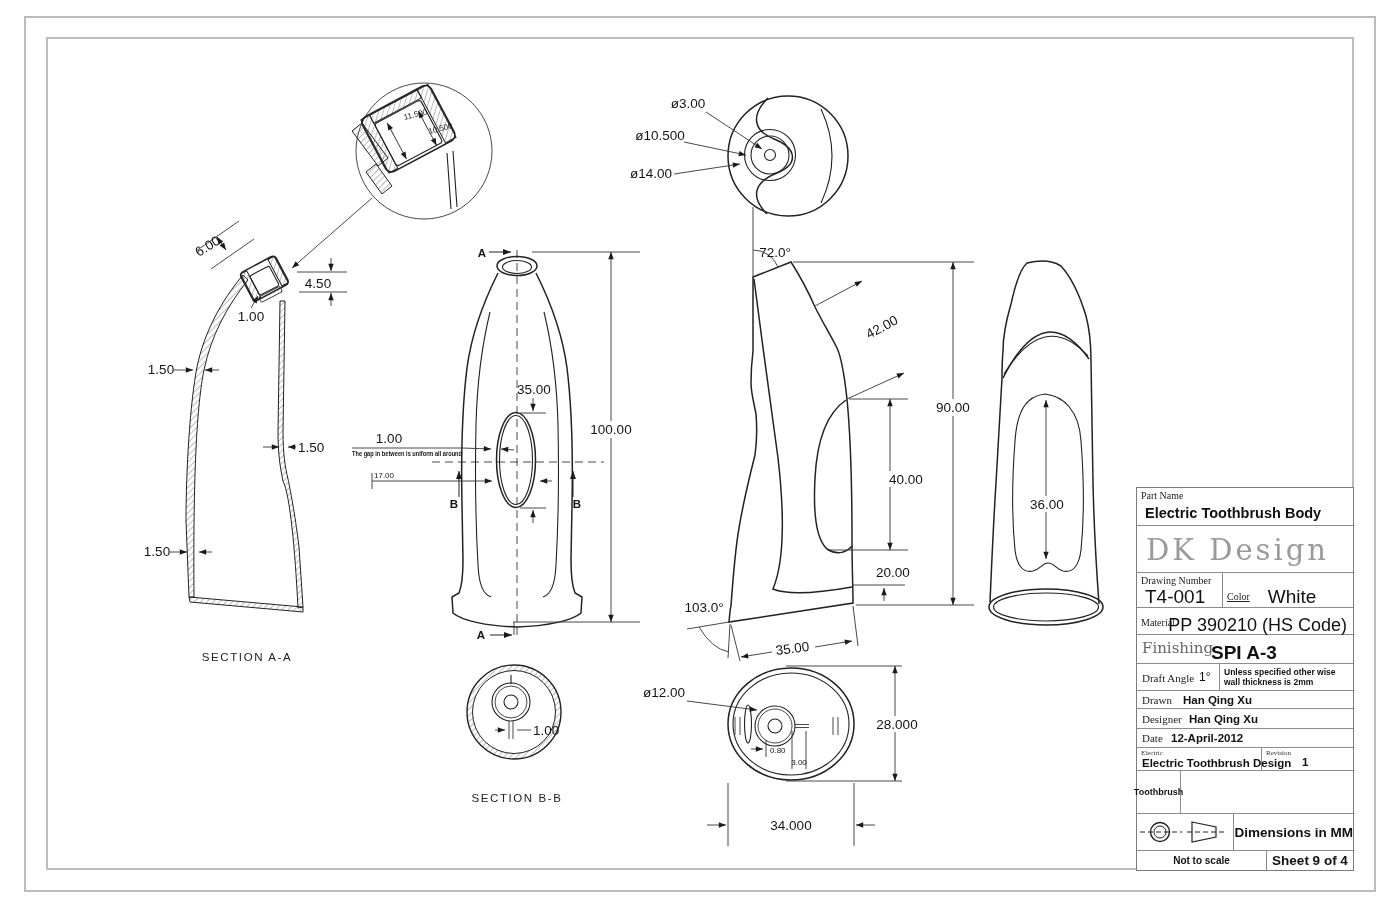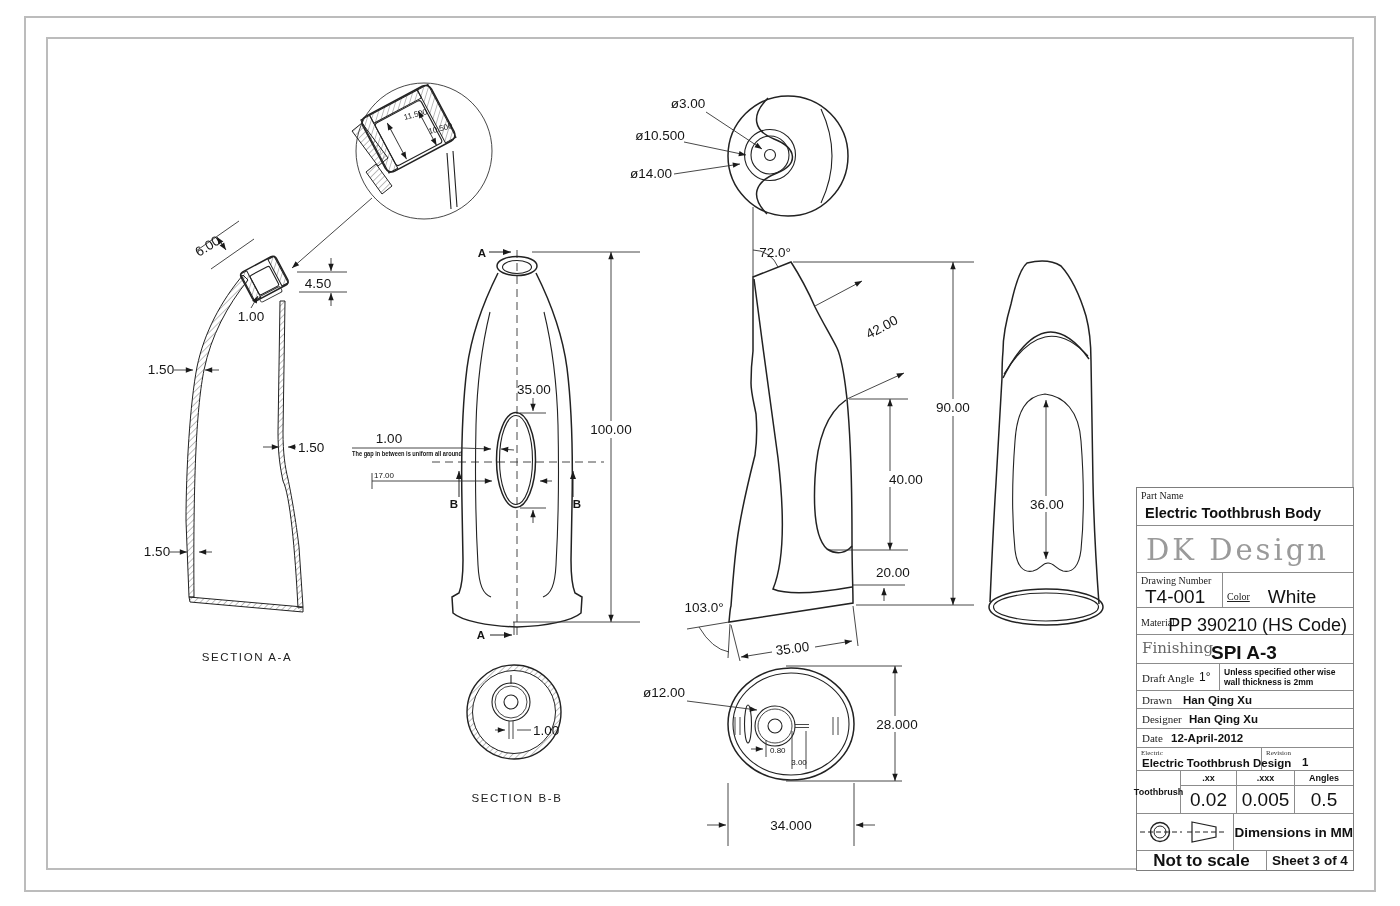--- a/index.html
+++ b/index.html
@@ -68,21 +68,21 @@
   .tol-grid div:nth-child(n+4){border-bottom:none;}
   .tol-h{font-size:9px;font-weight:bold;}
   .tol-v{font-size:19px;}
   .r-sym{height:37px;display:flex;}
   .r-sym .c1{width:109px;border-right:1px solid #8c8c8c;display:flex;align-items:center;
              justify-content:center;}
   .r-sym .c2{flex:1;display:flex;align-items:center;justify-content:center;
              font-size:13.5px;font-weight:bold;white-space:nowrap;}
   .r-notes{height:19px;display:flex;}
   .r-notes .c1{width:129px;border-right:1px solid #8c8c8c;display:flex;align-items:center;
-               justify-content:center;font-size:17px;font-weight:bold;}
+               justify-content:center;font-size:10px;font-weight:bold;}
   .r-notes .c2{flex:1;display:flex;align-items:center;justify-content:center;
                font-size:13.5px;font-weight:bold;}
 </style>
 </head>
 <body>
 
 <div class="stage">
 
 <svg width="1400" height="906" viewBox="0 0 1400 906">
   <defs>
@@ -403,42 +403,34 @@
       <div class="pv">Electric Toothbrush Design</div>
     </div>
     <div class="c2">
       <span class="tinylabel">Revision</span>
       <div class="rv">1</div>
     </div>
   </div>
 
   <div class="row r-tol">
     <div class="tol-label">Toothbrush</div>
-    <div class="tol-grid">
-      <div class="tol-h">.xx</div>
-      <div class="tol-h">.xxx</div>
-      <div class="tol-h">Angles</div>
-      <div class="tol-v">0.02</div>
-      <div class="tol-v">0.005</div>
-      <div class="tol-v">0.5</div>
-    </div>
   </div>
 
   <div class="row r-sym">
     <div class="c1">
       <svg width="96" height="28" viewBox="0 0 96 28">
         <line x1="3" y1="14" x2="45" y2="14" stroke="#222" stroke-width="1" stroke-dasharray="5 3"></line>
         <circle cx="23" cy="14" r="9.5" fill="none" stroke="#222" stroke-width="1.4"></circle>
         <circle cx="23" cy="14" r="6" fill="none" stroke="#222" stroke-width="1"></circle>
         <path d="M55,4 L79,9 L79,19 L55,24 Z" fill="none" stroke="#222" stroke-width="1.2"></path>
         <line x1="50" y1="14" x2="90" y2="14" stroke="#222" stroke-width="1" stroke-dasharray="5 3"></line>
       </svg>
     </div>
     <div class="c2">Dimensions in MM</div>
   </div>
 
   <div class="row r-notes">
     <div class="c1">Not to scale</div>
-    <div class="c2">Sheet 3 of 4</div>
+    <div class="c2">Sheet 9 of 4</div>
   </div>
 </div>
 
 </div>
 
 </body></html>

